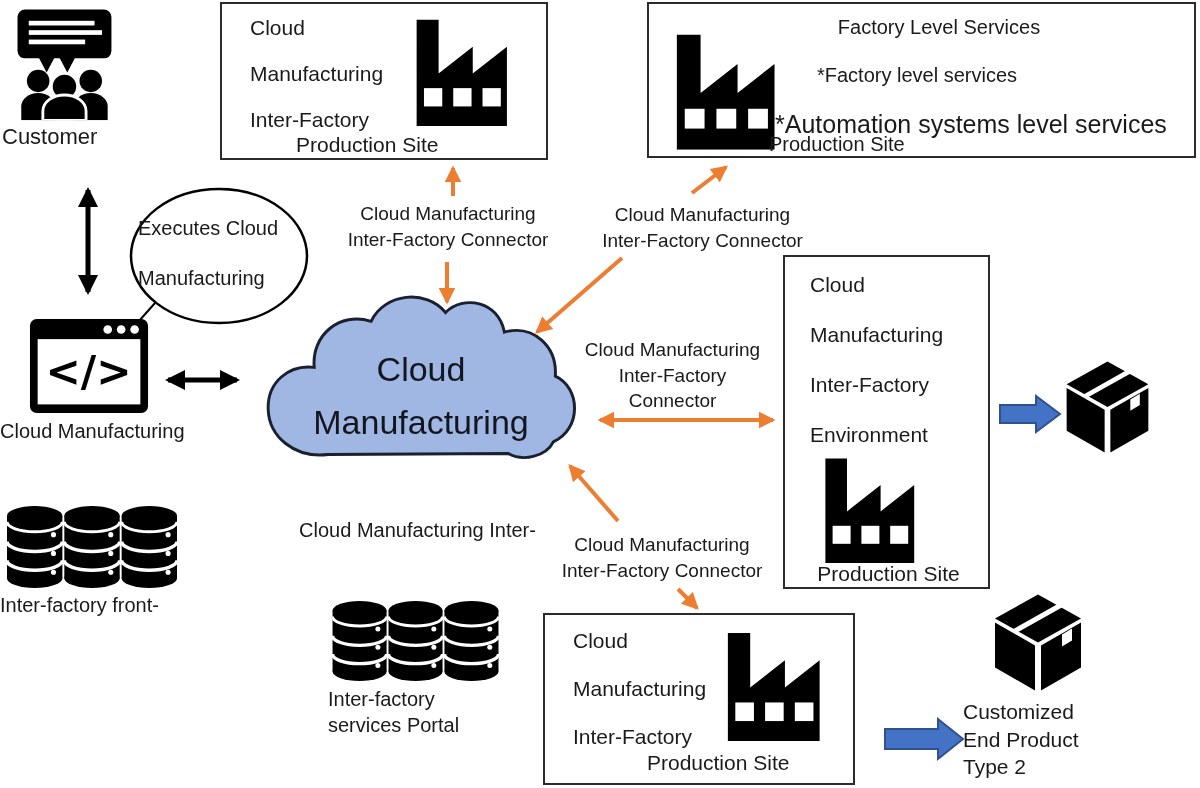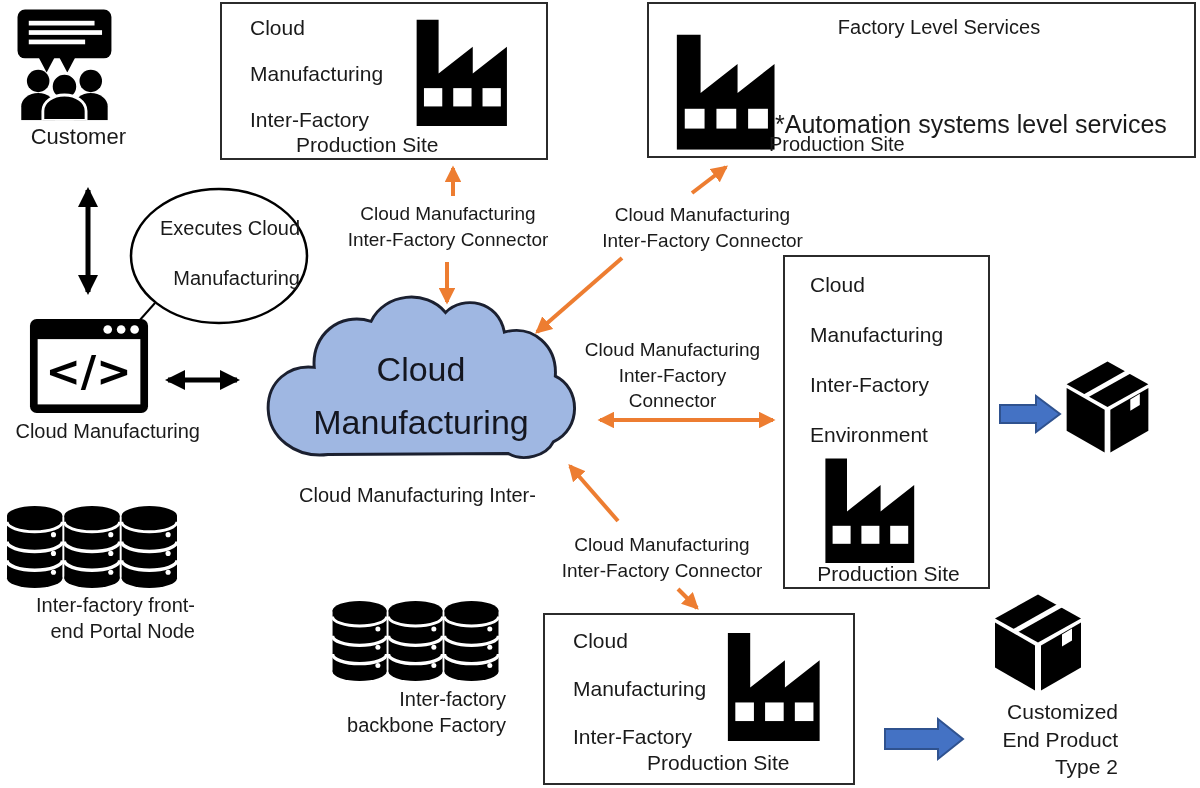--- a/index.html
+++ b/index.html
@@ -1,25 +1,25 @@
 <!DOCTYPE html>
 <html><head>
 <meta charset="utf-8">
 <style>
   html,body{margin:0;padding:0;background:#fff;}
   .stage{position:relative;width:1200px;height:788px;background:#fff;overflow:hidden;
          font-family:"Liberation Sans",sans-serif;color:#1a1a1a;}
   .abs{position:absolute;}
   .overlay{position:absolute;left:0;top:0;width:1200px;height:788px;}
-  .lbl{position:absolute;text-align:right;line-height:1.32;color:#1a1a1a;}
+  .lbl{position:absolute;text-align:left;line-height:1.32;color:#1a1a1a;}
   .box{position:absolute;border:2px solid #2b2b2b;background:#fff;box-sizing:border-box;}
   .boxline{position:absolute;font-size:21px;white-space:nowrap;}
   .conn{position:absolute;text-align:center;font-size:19px;line-height:1.35;}
   .cloud-text{position:absolute;text-align:center;font-size:34px;line-height:1.55;color:#14161f;}
-  .cloud-cap{position:absolute;text-align:center;font-size:20px;line-height:1.3;}
+  .cloud-cap{position:absolute;text-align:center;font-size:20px;line-height:1.3;margin-top:35px;}
   .defs{position:absolute;width:0;height:0;overflow:hidden;}
 </style>
 </head>
 <body>
 
 <svg class="defs" aria-hidden="true">
   <defs>
     <symbol id="sym-factory" viewBox="0 0 100 95">
       <path d="M12,95 L12,8 L30,8 L30,52 L58,30 L58,52 L86,30 L86,95 Z" fill="#000"></path>
       <rect x="18" y="64" width="15" height="15" fill="#fff"></rect>
@@ -151,20 +151,21 @@
     <svg class="abs" style="left:180px;top:5px;width:122px;height:118px" viewBox="0 0 100 95">
         <use href="#sym-factory"></use>
       </svg>
   </div>
 
   <div class="box" style="left:647px;top:2px;width:549px;height:156px">
     <svg class="abs" style="left:12px;top:20px;width:132px;height:126px" viewBox="0 0 100 95">
         <use href="#sym-factory"></use>
       </svg>
     <div class="boxline" style="left:150px;top:12px;width:280px;text-align:center;font-size:20px">Factory Level Services</div>
+    <div class="boxline" style="left:168px;top:60px;font-size:20px">*Factory level services</div>
     <div class="boxline" style="left:126px;top:106px;font-size:25px">*Automation systems level services</div>
     <div class="boxline" style="left:120px;top:129px;font-size:20px">Production Site</div>
   </div>
 
   <div class="conn" style="left:333px;top:201px;width:230px">
     <div>Cloud Manufacturing</div>
     <div>Inter-Factory Connector</div>
   </div>
 
   <div class="conn" style="left:590px;top:202px;width:225px">
@@ -196,29 +197,28 @@
 
   <svg class="abs" style="left:1060px;top:352px;width:95px;height:110px" viewBox="0 0 100 100">
       <use href="#sym-box3d"></use>
     </svg>
 
   <svg class="abs" style="left:5px;top:505px;width:175px;height:84px" viewBox="0 0 175 85">
       <use href="#sym-db"></use>
     </svg>
   <div class="lbl" style="left:0px;top:592px;width:195px;font-size:20px">
     <div>Inter-factory front-</div>
-    <div>end Portal Node</div>
   </div>
 
   <svg class="abs" style="left:330px;top:600px;width:172px;height:82px" viewBox="0 0 175 85">
       <use href="#sym-db"></use>
     </svg>
   <div class="lbl" style="left:328px;top:686px;width:178px;font-size:20px">
     <div>Inter-factory</div>
-    <div>backbone Factory</div>
+    <div>services Portal</div>
   </div>
 
   <div class="box" style="left:543px;top:613px;width:312px;height:172px">
     <div class="boxline" style="left:28px;top:14px">Cloud</div>
     <div class="boxline" style="left:28px;top:62px">Manufacturing</div>
     <div class="boxline" style="left:28px;top:110px">Inter-Factory</div>
     <div class="boxline" style="left:102px;top:136px">Production Site</div>
     <svg class="abs" style="left:168px;top:7px;width:124px;height:120px" viewBox="0 0 100 95">
         <use href="#sym-factory"></use>
       </svg>

